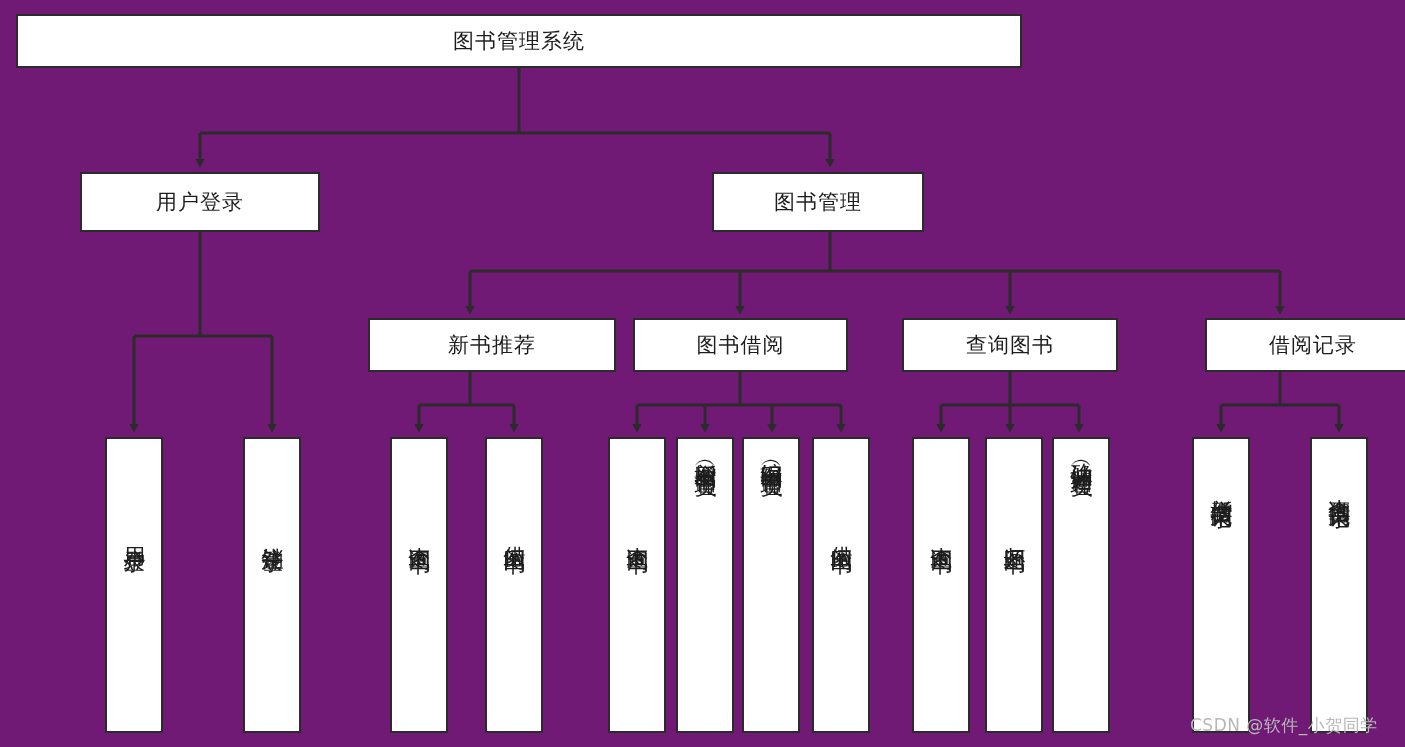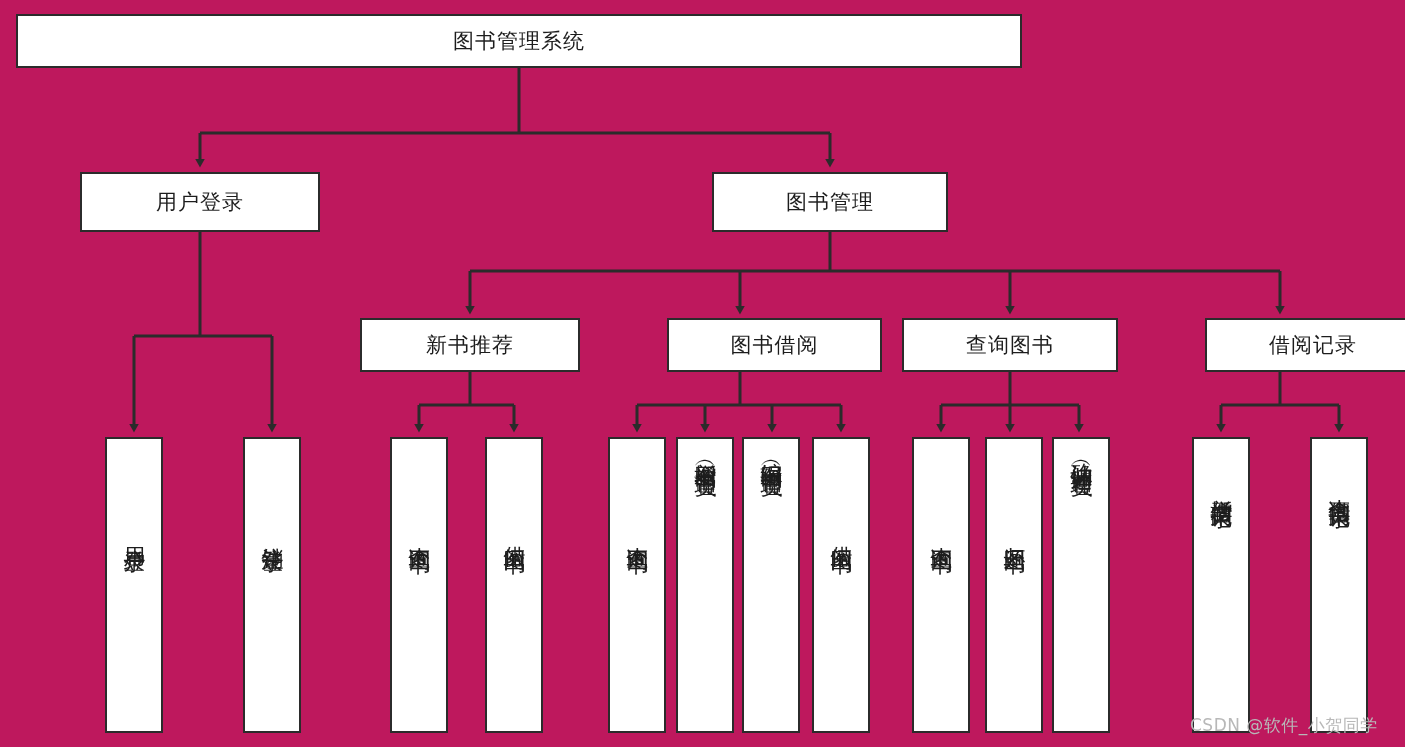--- a/index.html
+++ b/index.html
@@ -8,21 +8,21 @@
     padding: 0;
     background: #ffffff;
   }
   body {
     font-family: "DejaVu Sans", "Liberation Sans", sans-serif;
   }
   #canvas {
     position: relative;
     width: 1405px;
     height: 747px;
-    background: #be185d;
+    background: #701a75;
     overflow: hidden;
   }
   .svg-layer {
     position: absolute;
     left: 0;
     top: 0;
     width: 1405px;
     height: 747px;
     pointer-events: none;
   }
@@ -125,28 +125,28 @@
     </g>
   </svg>
 
   <div class="node h" style="left:16px; top:14px; width:1006px; height:54px;">
     <span class="htext">图书管理系统</span>
   </div>
 
   <div class="node h" style="left:80px; top:172px; width:240px; height:60px;">
     <span class="htext">用户登录</span>
   </div>
-  <div class="node h" style="left:712px; top:172px; width:236px; height:60px;">
+  <div class="node h" style="left:712px; top:172px; width:212px; height:60px;">
     <span class="htext">图书管理</span>
   </div>
 
-  <div class="node h" style="left:360px; top:318px; width:220px; height:54px;">
+  <div class="node h" style="left:368px; top:318px; width:248px; height:54px;">
     <span class="htext">新书推荐</span>
   </div>
-  <div class="node h" style="left:667px; top:318px; width:215px; height:54px;">
+  <div class="node h" style="left:633px; top:318px; width:215px; height:54px;">
     <span class="htext">图书借阅</span>
   </div>
   <div class="node h" style="left:902px; top:318px; width:216px; height:54px;">
     <span class="htext">查询图书</span>
   </div>
   <div class="node h" style="left:1205px; top:318px; width:216px; height:54px;">
     <span class="htext">借阅记录</span>
   </div>
 
   <div class="node v mid" style="left:105px; top:437px; width:58px; height:296px; padding-top:90px;">

